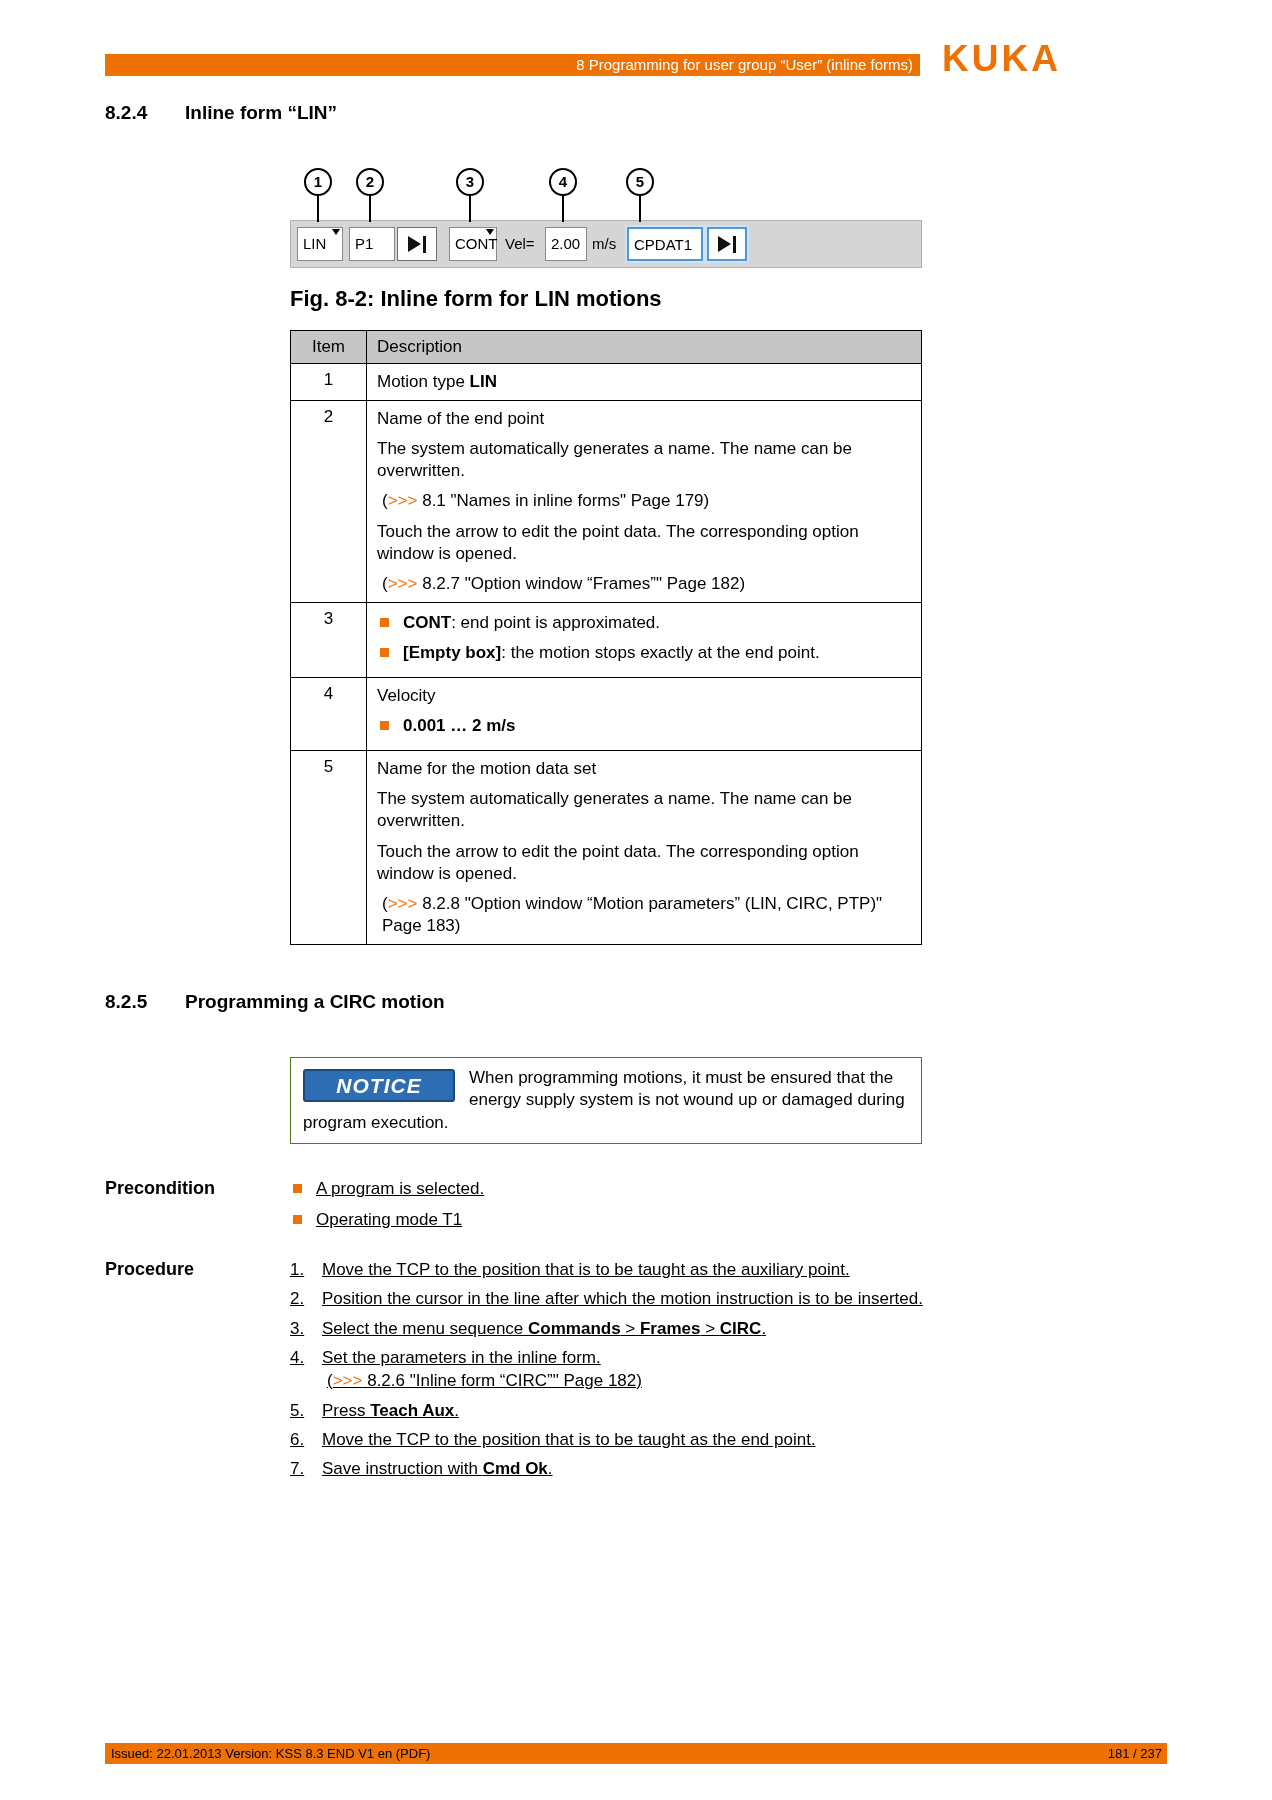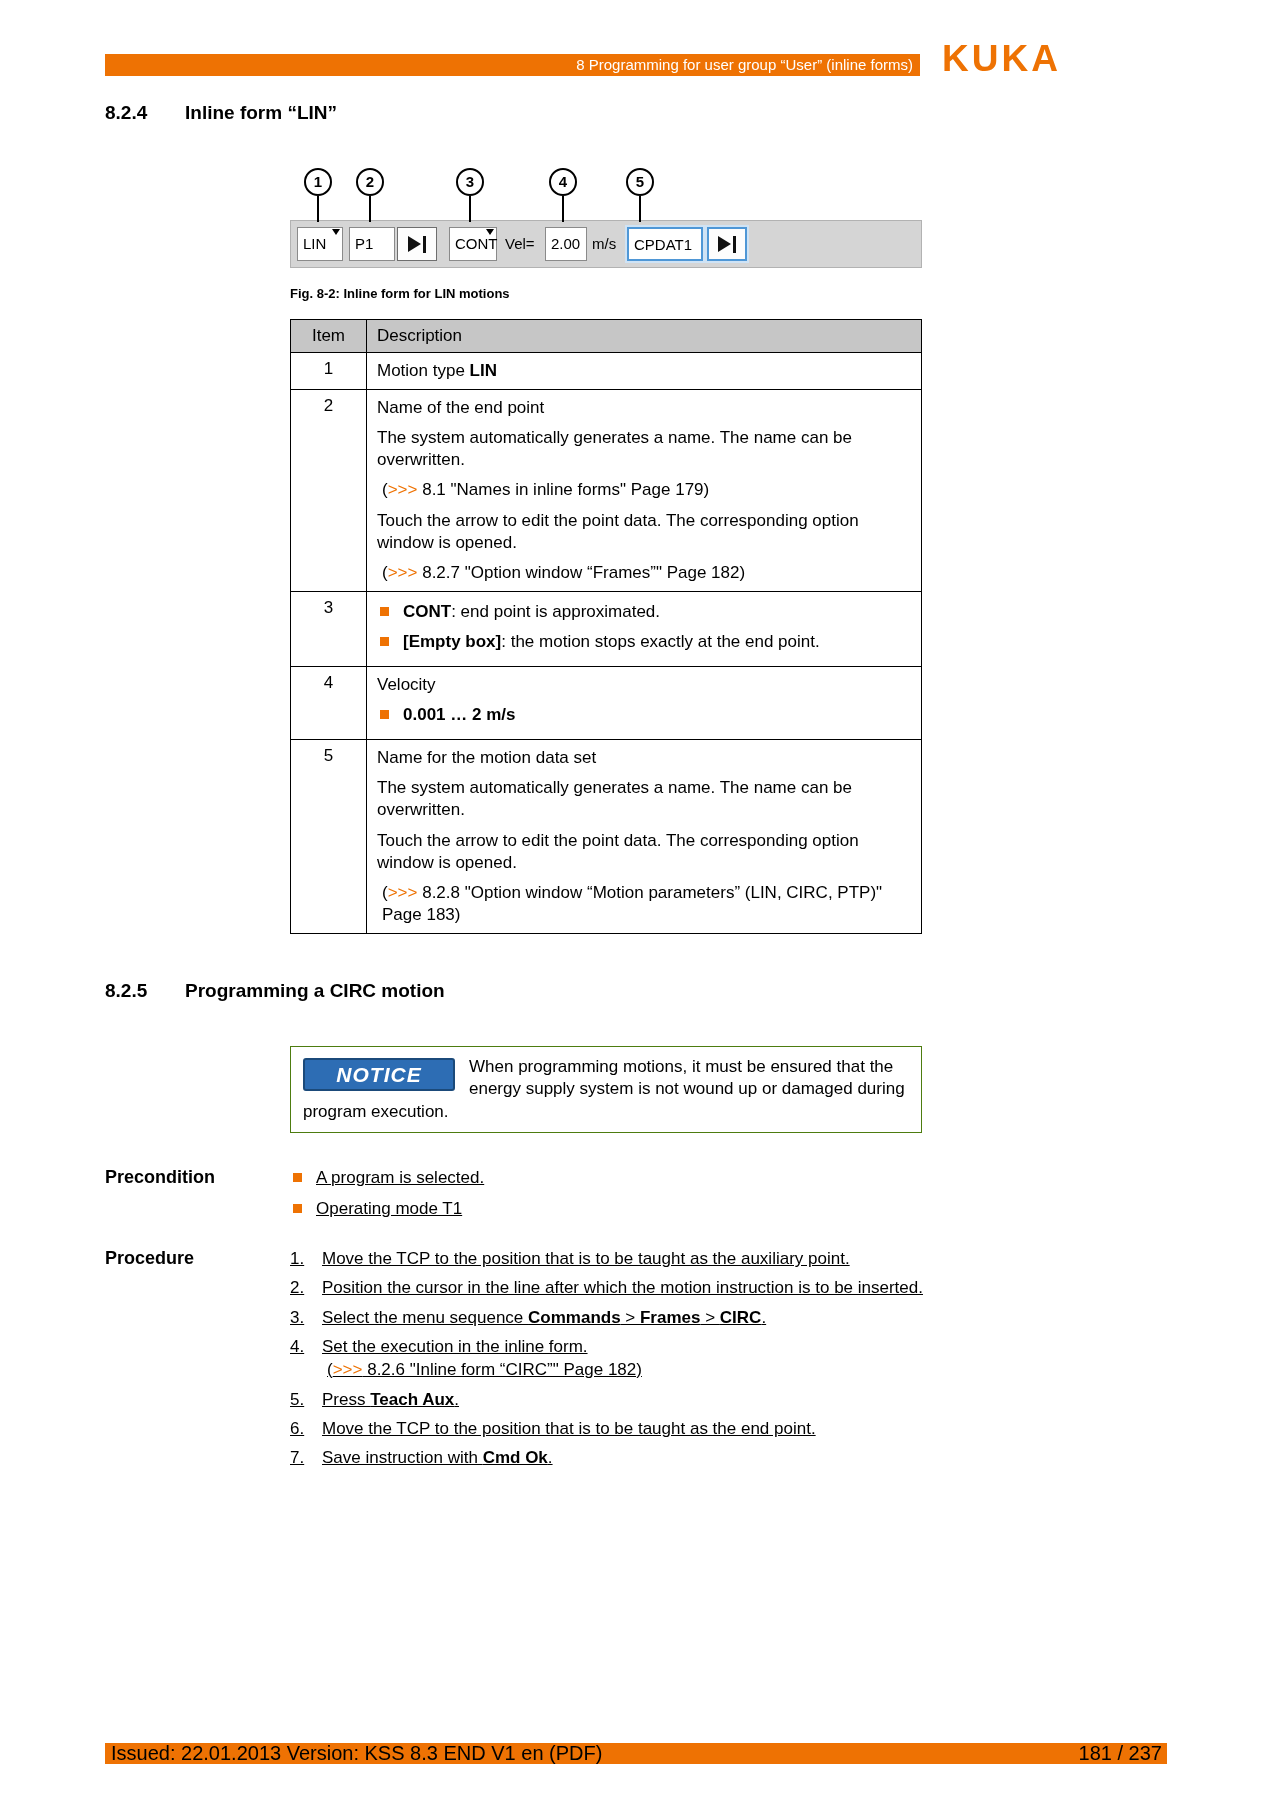--- a/index.html
+++ b/index.html
@@ -63,21 +63,21 @@
   }
   .flabel { position: absolute; top: 14px; font-size: 15px; white-space: nowrap; }
   .fbtn {
     position: absolute; top: 6px; height: 34px; width: 40px; background: #fdfdfd;
     border: 1px solid #6e6e6e; display: flex; align-items: center; justify-content: center;
   }
   .fbtn .tri { width: 0; height: 0; border-top: 8px solid transparent; border-bottom: 8px solid transparent; border-left: 13px solid #111; }
   .fbtn .tbar { width: 3px; height: 17px; background: #111; margin-left: 2px; }
   .hl { border: 2px solid var(--highlight-blue) !important; box-shadow: 0 0 0 2px #cfe3f5; }
 
-  .caption { margin-top: 16px; margin-left: 185px; font-weight: bold; font-size: 13px; }
+  .caption { margin-top: 16px; margin-left: 185px; font-weight: bold; font-size: 22px; }
 
   
   table.desc-table { margin-top: 18px; margin-left: 185px; width: 632px; border-collapse: collapse; padding-left: 31px; }
   .desc-table th, .desc-table td { border: 1px solid #000; vertical-align: top; padding: 5px 10px; font-size: 17px; line-height: 1.3; }
   .desc-table thead th { background: var(--table-header-bg); font-weight: normal; text-align: left; }
   .col-item { width: 76px; }
   .item-h { text-align: center !important; }
   .item-c { text-align: center; }
   .desc-table p { margin: 4px 0 8px; }
   .desc-table p:first-child { margin-top: 2px; }
@@ -106,21 +106,21 @@
   .block-content { margin-left: 185px; line-height: 1.3; }
   .block-content .bullet { margin: 0 0 9px; }
 
   .step { display: flex; margin-bottom: 7px; line-height: 1.3; }
   .step .snum { width: 32px; flex: none; }
   .step-ref { margin: -1px 0 8px 32px; line-height: 1.3; padding-left: 5px; }
 
   
   .footer-bar {
     position: absolute; left: 105px; top: 1743px; width: 1062px; height: 21px;
-    background: var(--accent); font-size: 20px; line-height: 21px; color: #000;
+    background: var(--accent); font-size: 13px; line-height: 21px; color: #000;
   }
   .footer-bar .fl { float: left; padding-left: 6px; }
   .footer-bar .fr { float: right; padding-right: 5px; }
 
   b { font-weight: bold; }
 </style>
 </head>
 <body>
 
 <div class="header-bar">
@@ -277,21 +277,21 @@
       <div class="step">
         <span class="snum">2.</span>
         <span>Position the cursor in the line after which the motion instruction is to be inserted.</span>
       </div>
       <div class="step">
         <span class="snum">3.</span>
         <span><span>Select the menu sequence </span><b>Commands</b><span> &gt; </span><b>Frames</b><span> &gt; </span><b>CIRC</b><span>.</span></span>
       </div>
       <div class="step" style="margin-bottom:2px">
         <span class="snum">4.</span>
-        <span>Set the execution in the inline form.</span>
+        <span>Set the parameters in the inline form.</span>
       </div>
       <div class="step-ref"><span>(</span><span class="arrows">&gt;&gt;&gt;</span><span> 8.2.6 "Inline form “CIRC”" Page 182)</span></div>
       <div class="step">
         <span class="snum">5.</span>
         <span><span>Press </span><b>Teach Aux</b><span>.</span></span>
       </div>
       <div class="step">
         <span class="snum">6.</span>
         <span>Move the TCP to the position that is to be taught as the end point.</span>
       </div>

